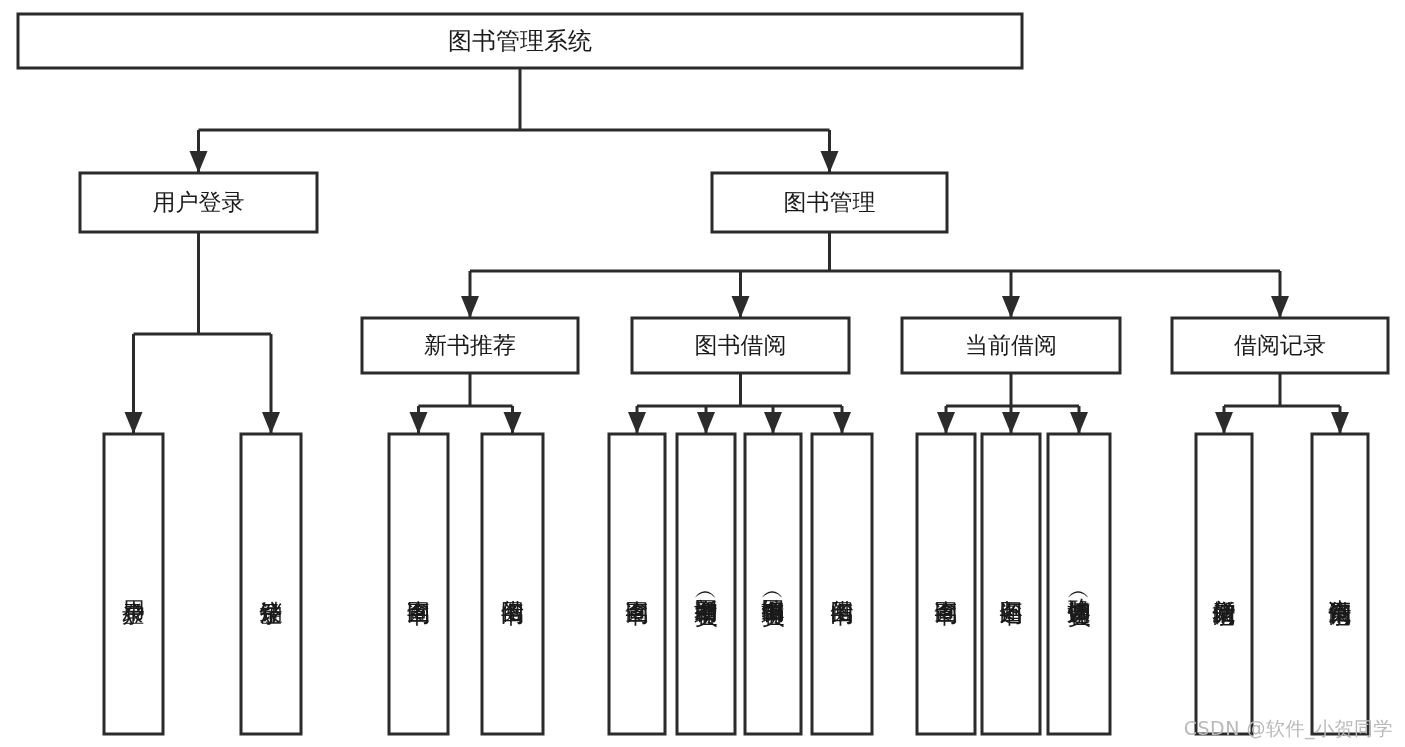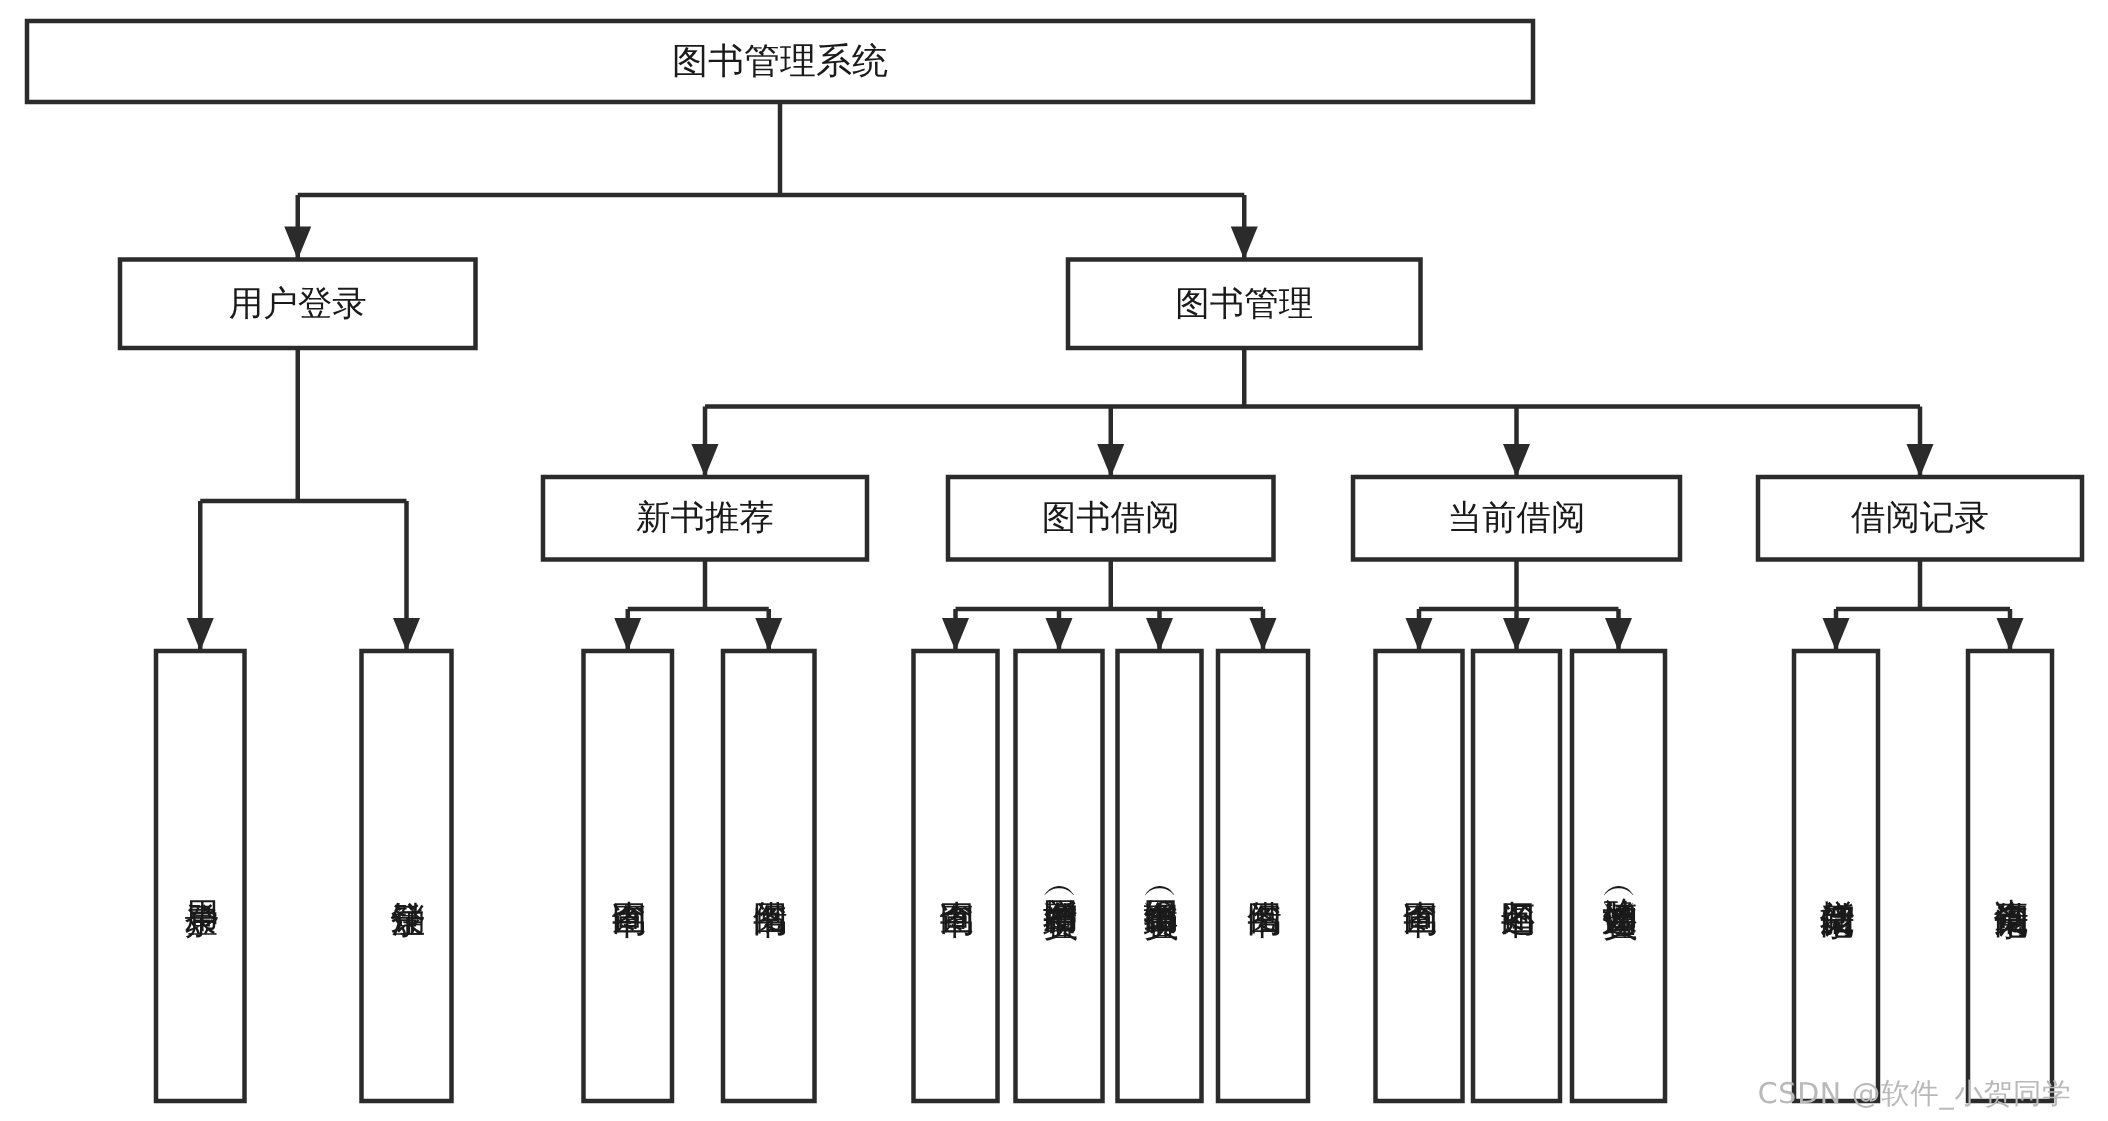--- a/index.html
+++ b/index.html
@@ -67,21 +67,21 @@
     line-height: 1.18;
     color: #1a1a1a;
     writing-mode: vertical-rl;
     text-orientation: upright;
     letter-spacing: 1px;
     text-align: center;
     white-space: nowrap;
   }
   #watermark {
     position: absolute;
-    right: 24px;
+    right: 12px;
     bottom: 5px;
     font-family: "DejaVu Sans", "Liberation Sans", sans-serif;
     font-size: 19px;
     color: #b9b9b9;
     letter-spacing: 0.5px;
     white-space: nowrap;
   }
 </style>
 </head>
 <body>

